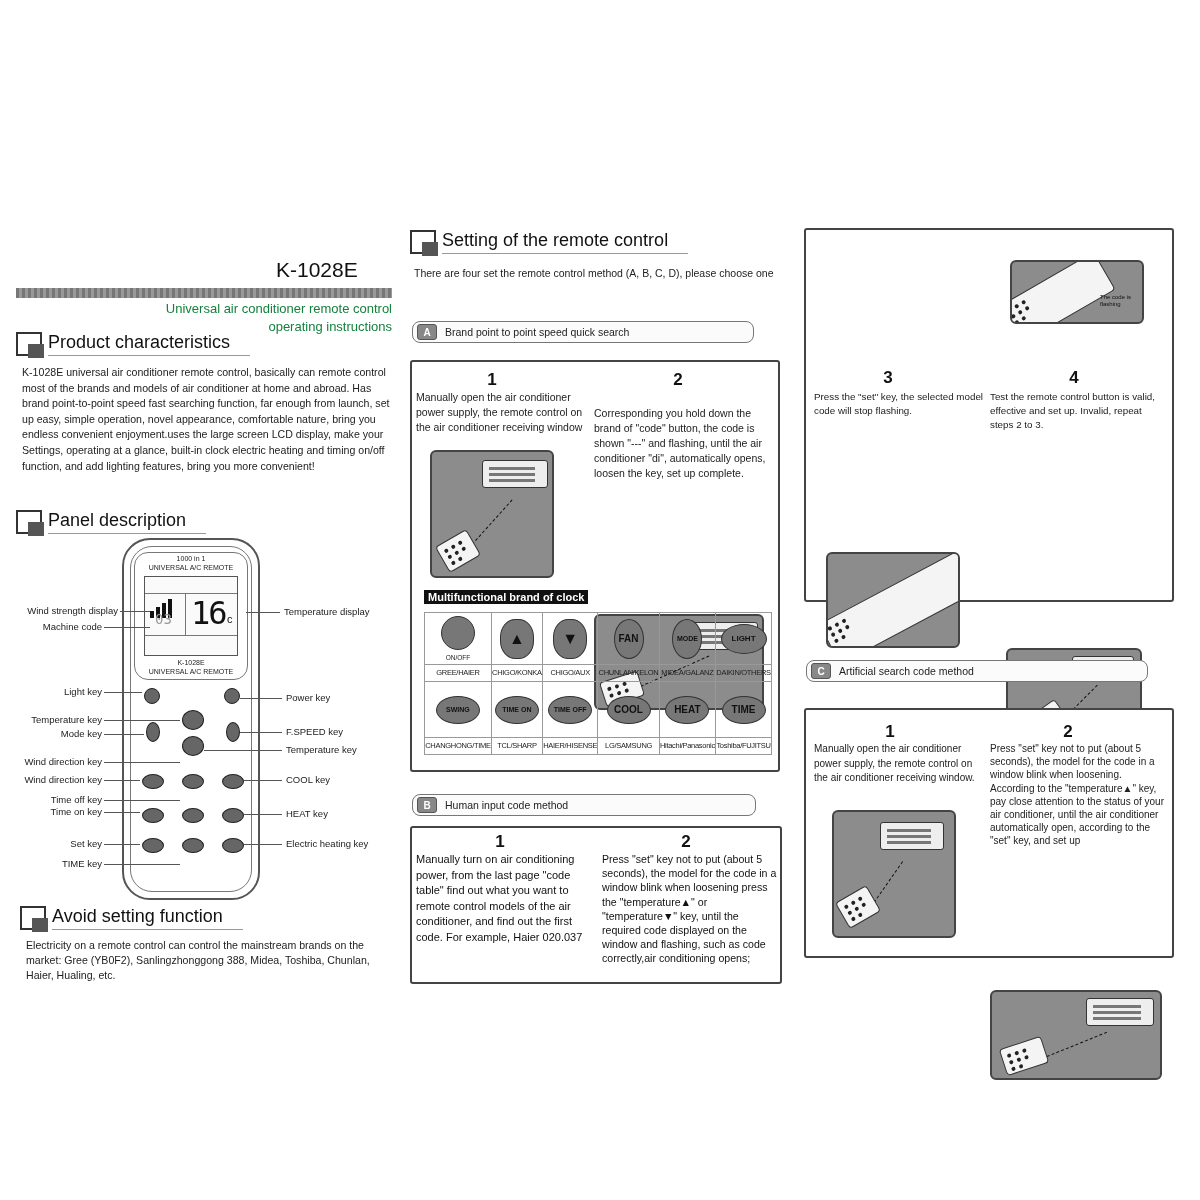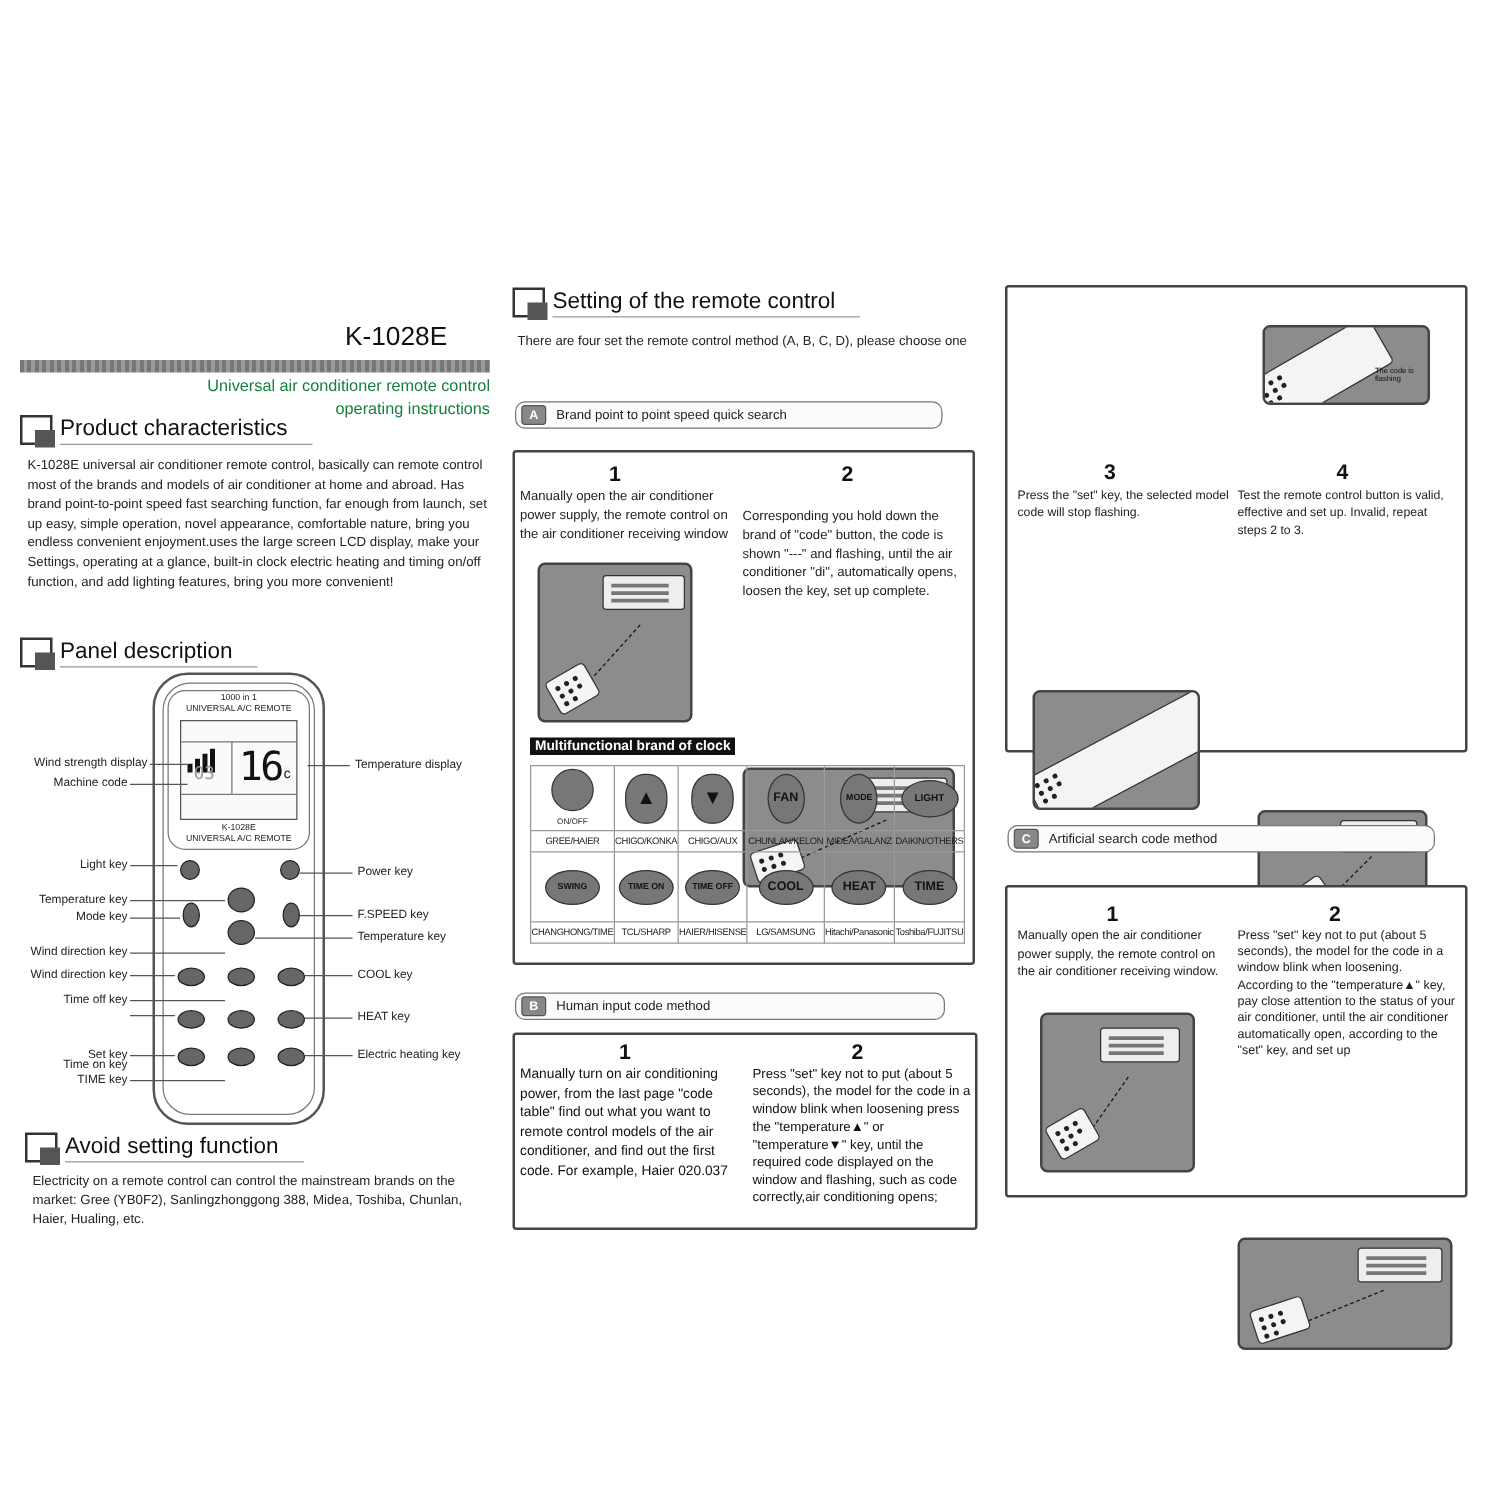--- a/index.html
+++ b/index.html
@@ -107,21 +107,21 @@
 <div class="callout" style="right:1098px;top:714px;">Temperature key</div>
 <div class="leader" style="left:104px;top:720px;width:76px;"></div>
 <div class="callout" style="right:1098px;top:728px;">Mode key</div>
 <div class="leader" style="left:104px;top:734px;width:40px;"></div>
 <div class="callout" style="right:1098px;top:756px;">Wind direction key</div>
 <div class="leader" style="left:104px;top:762px;width:76px;"></div>
 <div class="callout" style="right:1098px;top:774px;">Wind direction key</div>
 <div class="leader" style="left:104px;top:780px;width:36px;"></div>
 <div class="callout" style="right:1098px;top:794px;">Time off key</div>
 <div class="leader" style="left:104px;top:800px;width:76px;"></div>
-<div class="callout" style="right:1098px;top:806px;margin-top:40px;">Time on key</div>
+<div class="callout" style="right:1098px;top:806px;">Time on key</div>
 <div class="leader" style="left:104px;top:812px;width:36px;"></div>
 <div class="callout" style="right:1098px;top:838px;">Set key</div>
 <div class="leader" style="left:104px;top:844px;width:36px;"></div>
 <div class="callout" style="right:1098px;top:858px;">TIME key</div>
 <div class="leader" style="left:104px;top:864px;width:76px;"></div>
 
 <div class="leader" style="left:246px;top:612px;width:34px;"></div>
 <div class="callout" style="left:284px;top:606px;">Temperature display</div>
 <div class="leader" style="left:240px;top:698px;width:42px;"></div>
 <div class="callout" style="left:286px;top:692px;">Power key</div>

